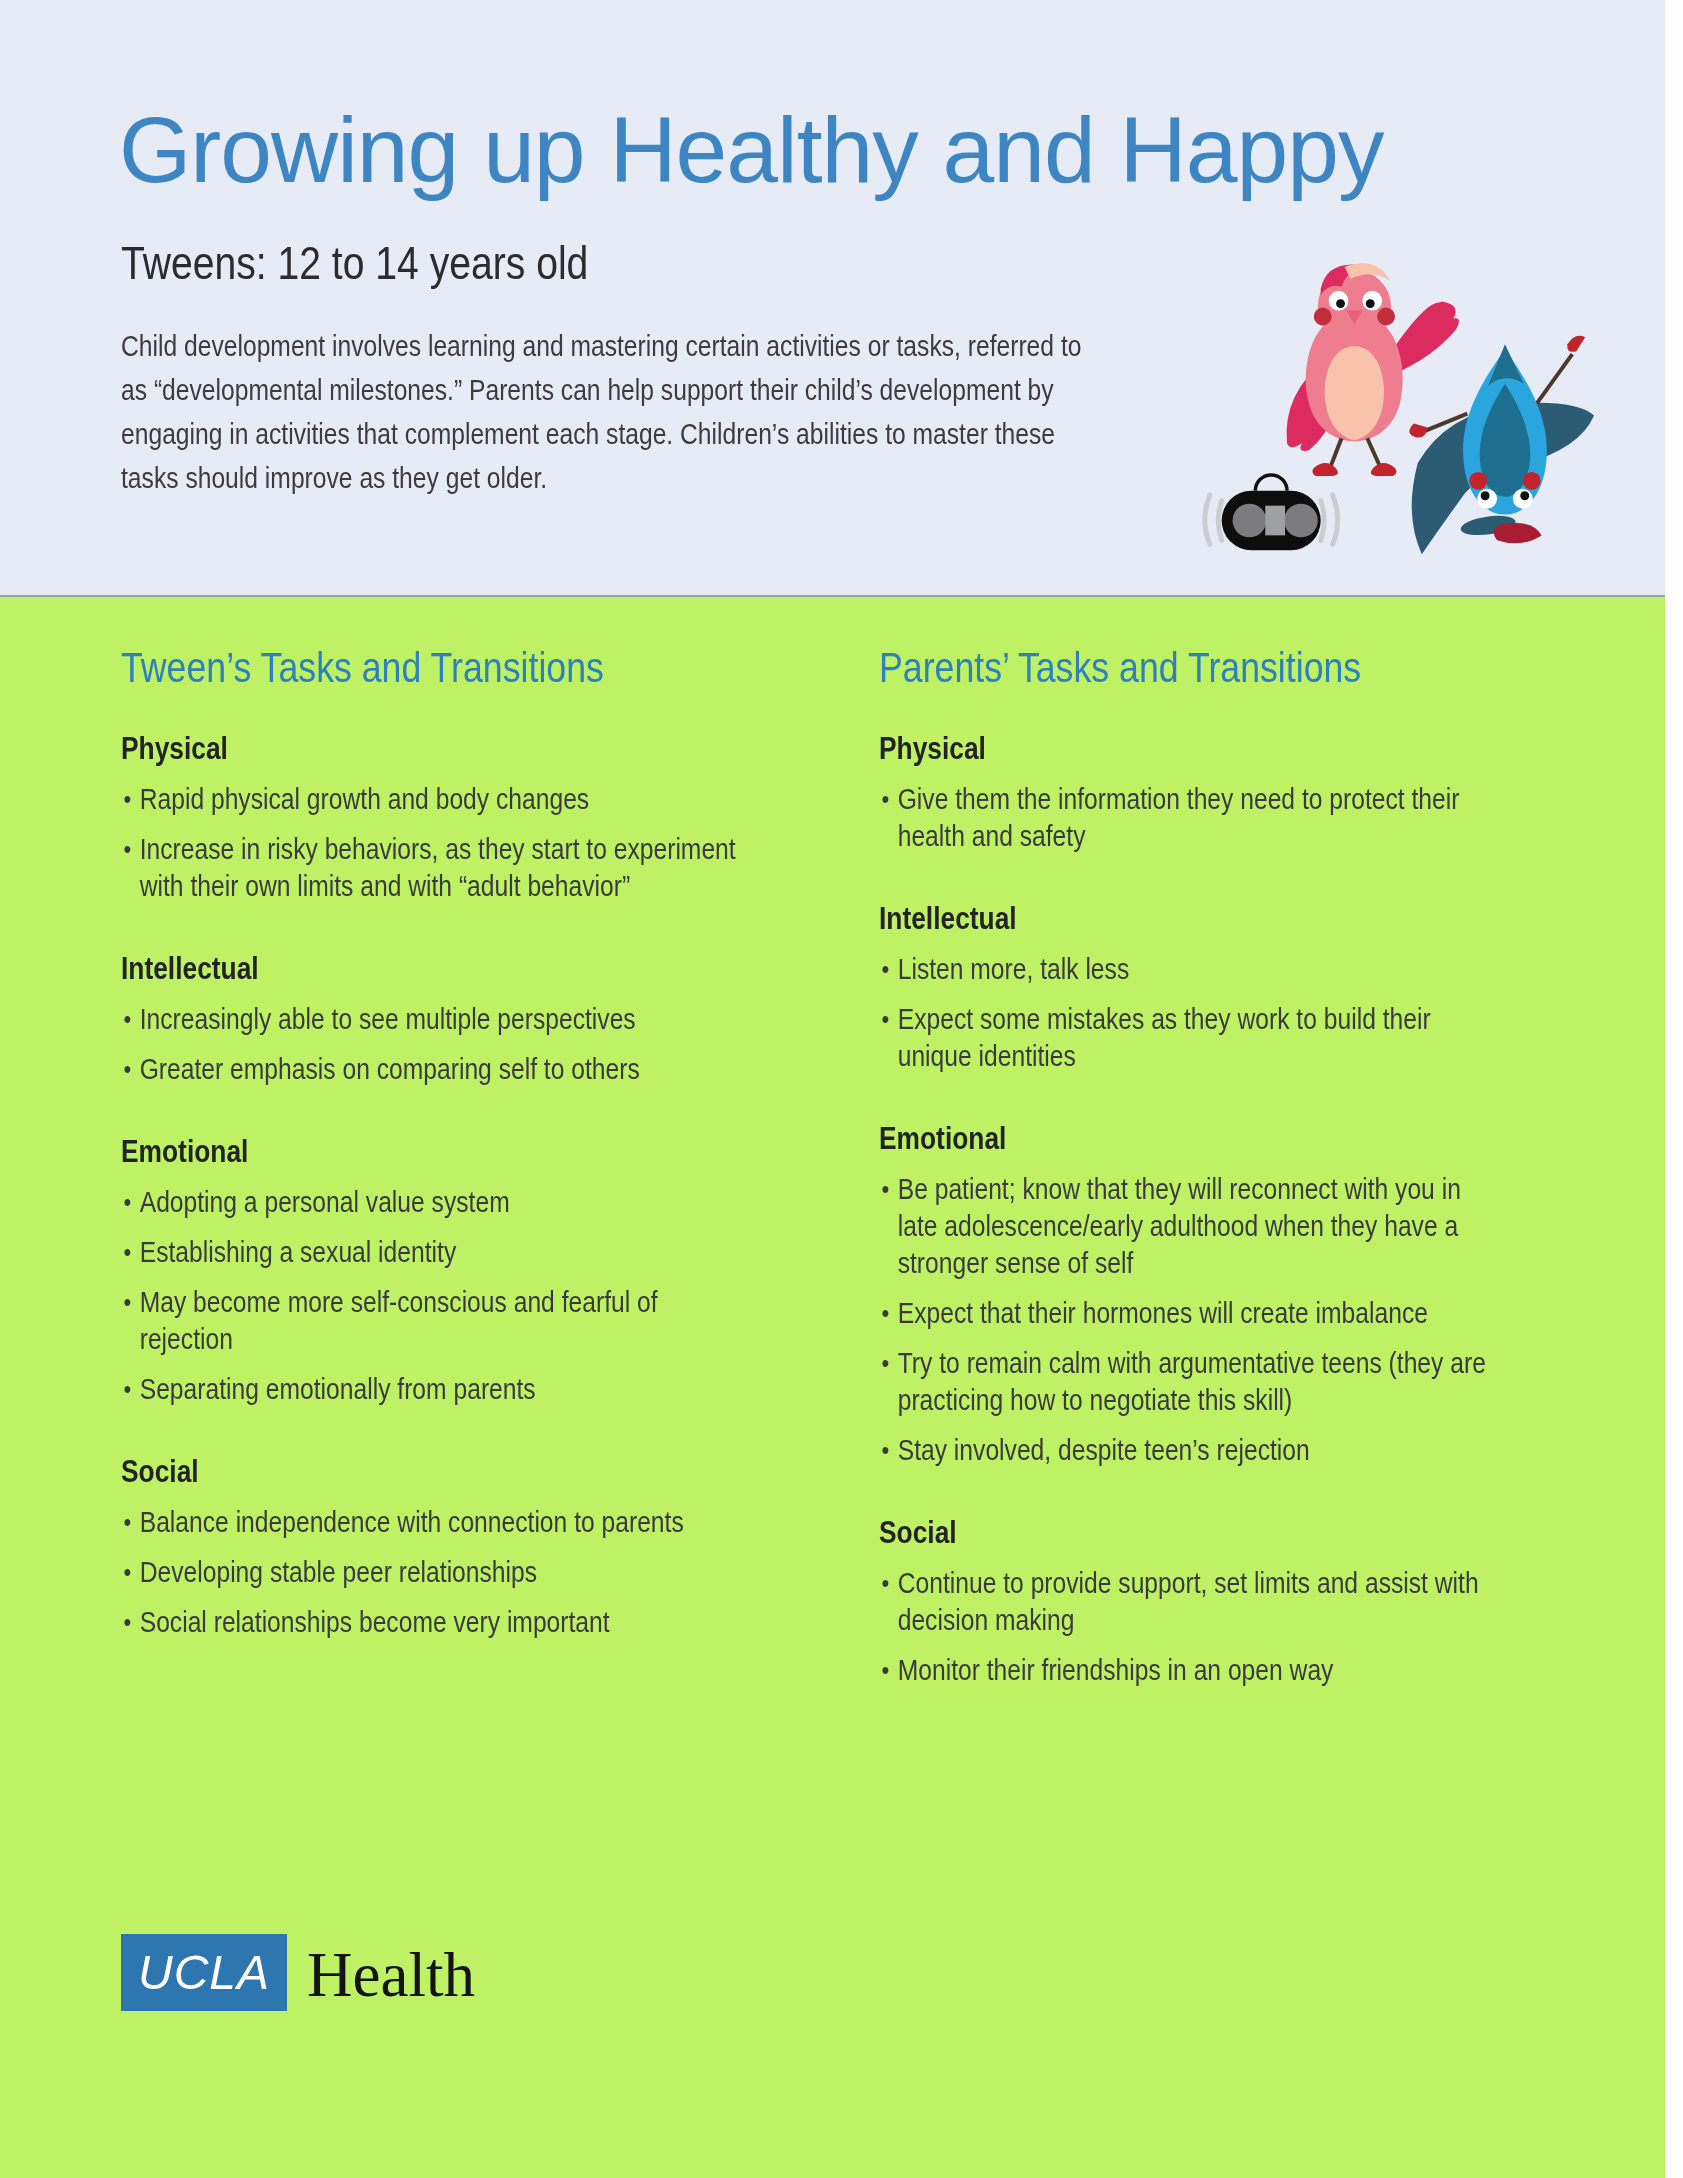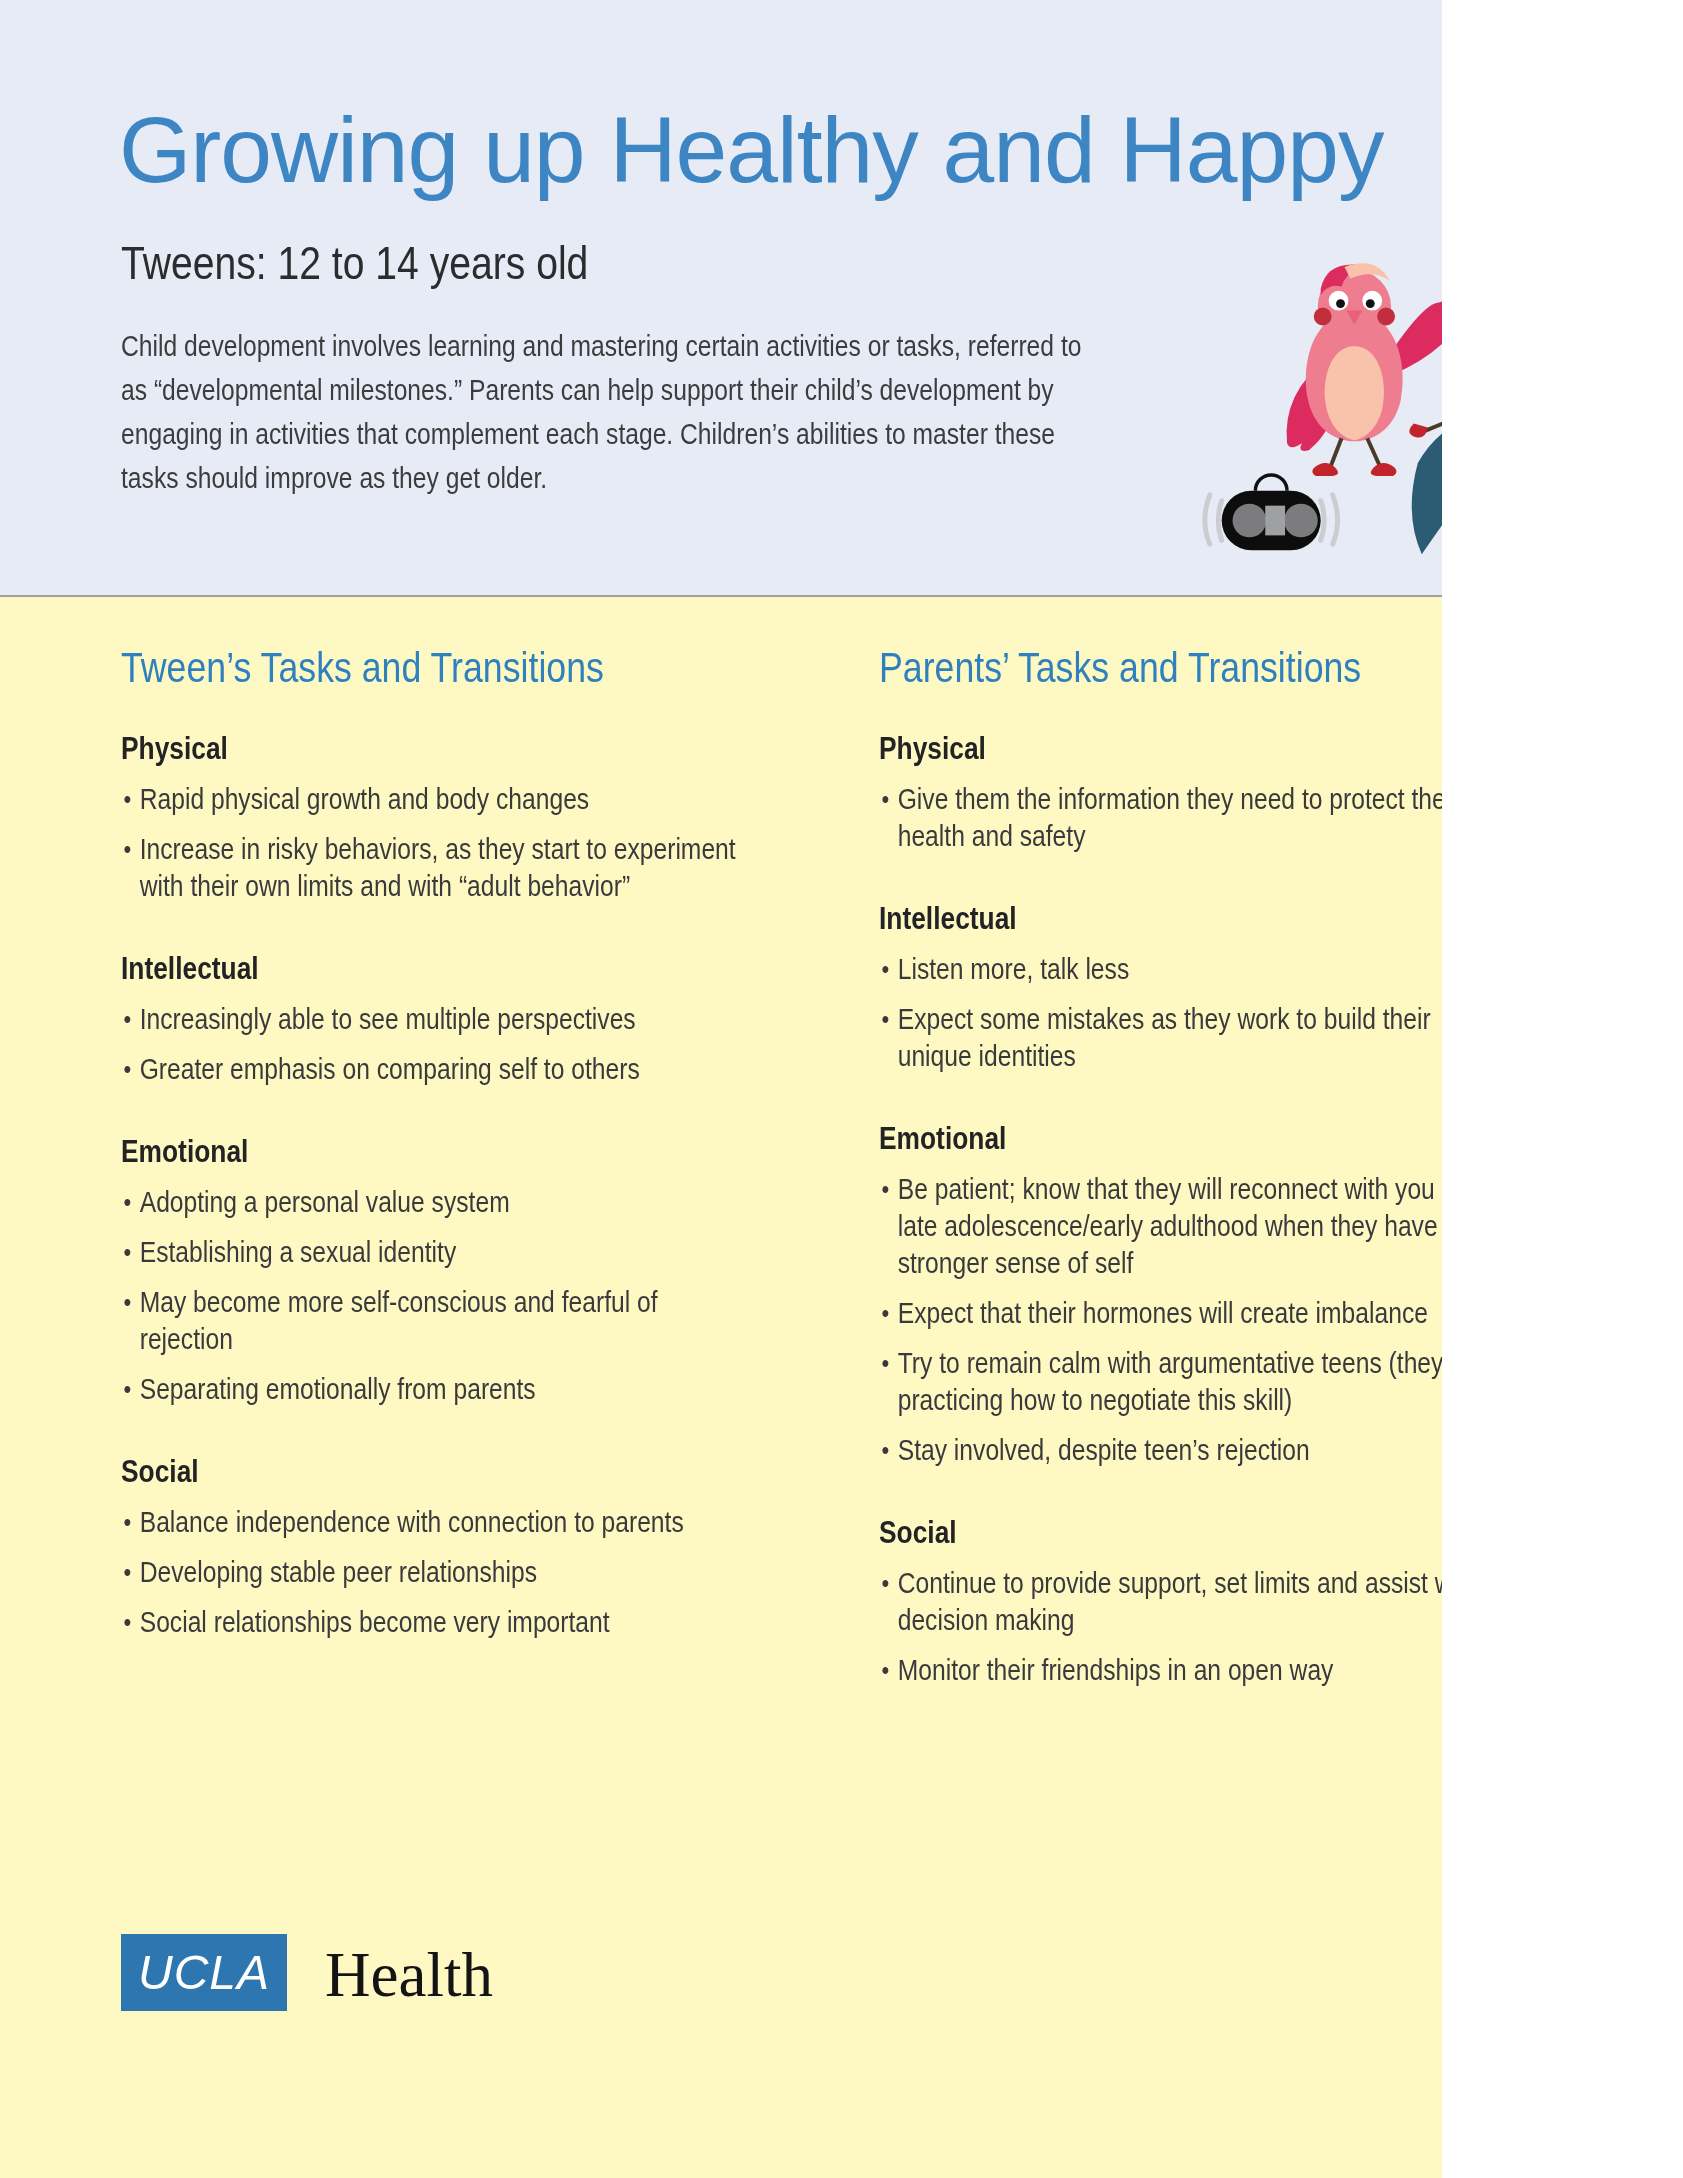--- a/index.html
+++ b/index.html
@@ -1,16 +1,16 @@
 <!DOCTYPE html>
 <html><head>
 <meta charset="utf-8">
 <style>
   html,body{margin:0;padding:0;background:#ffffff;}
-  .page{position:relative;width:1442px;height:2178px;background:#fef9c3;overflow:hidden;
+  .page{position:relative;width:1665px;height:2178px;background:#bef264;overflow:hidden;
         font-family:"Liberation Sans", sans-serif;color:#333335;}
 
   
   .header{position:absolute;left:0;top:0;width:1683px;height:595px;
           background:#E6EBF6;border-bottom:2px solid #9EA0A4;}
   .title{position:absolute;left:119px;top:102px;font-size:93px;line-height:97px;
          font-weight:400;letter-spacing:-1px;color:#3E86C3;}
   .subtitle{position:absolute;left:121px;top:238px;font-size:46px;line-height:51px;
             color:#2A2C2E;transform:scaleX(0.85);transform-origin:0 0;}
   .intro{position:absolute;left:121px;top:324px;width:1327px;font-size:29px;line-height:44px;
@@ -27,21 +27,21 @@
   .section-heading{font-size:31px;line-height:36px;font-weight:bold;color:#232325;margin:0 0 14px 0;}
   .bullet{position:relative;padding-left:22px;font-size:29px;line-height:37px;color:#3A3A3C;
           margin:0 0 13px 0;white-space:pre-line;}
   .bullet::before{content:"\2022";position:absolute;left:3px;top:0;font-size:26px;color:#3A3A3C;}
 
   
   .logo{position:absolute;left:121px;top:1934px;display:flex;align-items:flex-end;}
   .logo-box{width:166px;height:77px;background:#2D76B0;display:flex;align-items:center;justify-content:center;}
   .logo-box span{color:#ffffff;font-weight:normal;font-style:italic;font-size:48px;letter-spacing:1px;}
   .logo-word{font-family:"Liberation Serif", serif;font-size:63px;line-height:63px;color:#141414;
-             margin-left:38px;padding-bottom:4px;}
+             margin-left:20px;padding-bottom:4px;}
 
   
   .footer{position:absolute;left:109px;top:2076px;width:1467px;height:79px;border-top:2px solid #9B9DA1;}
   .footer-copy{position:absolute;left:12px;top:30px;font-size:25px;color:#4E4E50;white-space:nowrap;
                transform:scaleX(0.85);transform-origin:0 0;}
   .footer-link{position:absolute;right:0;top:30px;font-size:25px;color:#2E86C5;white-space:nowrap;
                transform:scaleX(0.85);transform-origin:100% 0;}
 </style>
 </head>
 <body>

